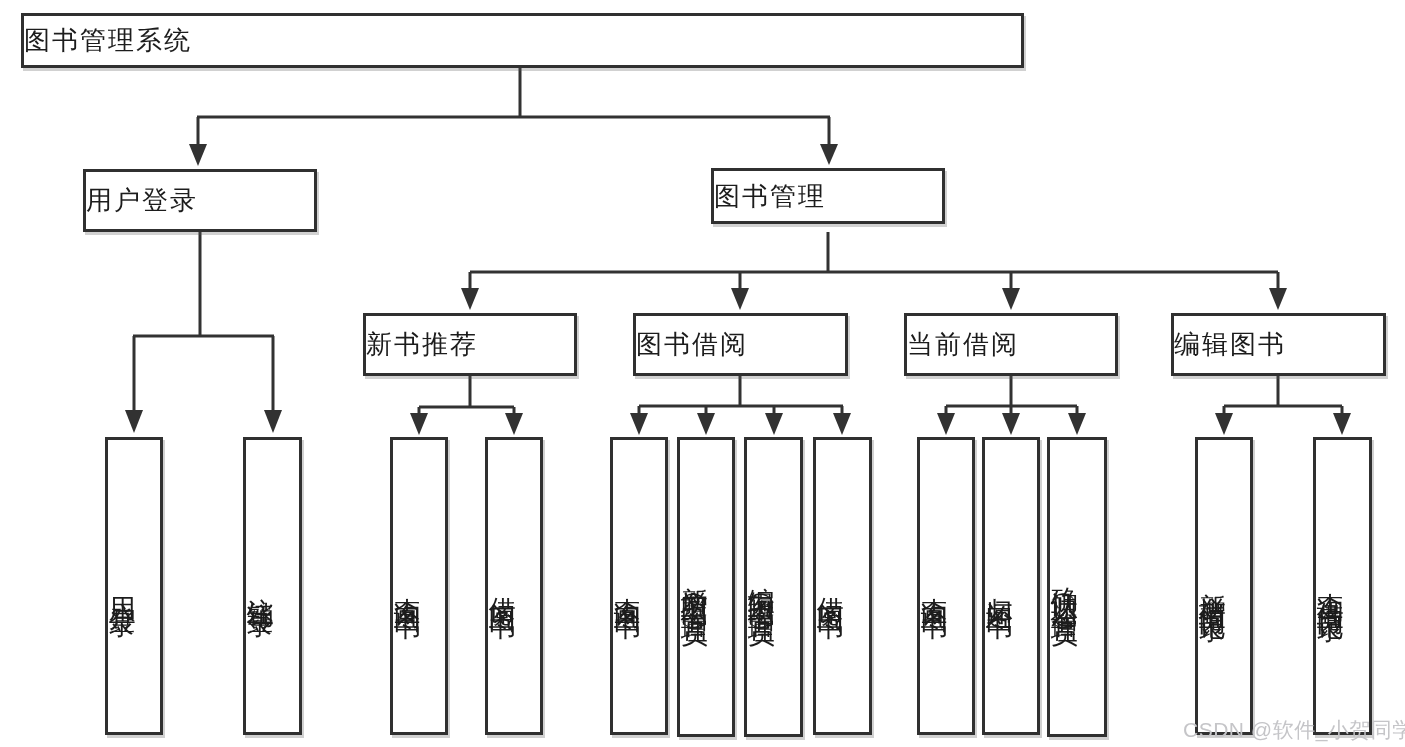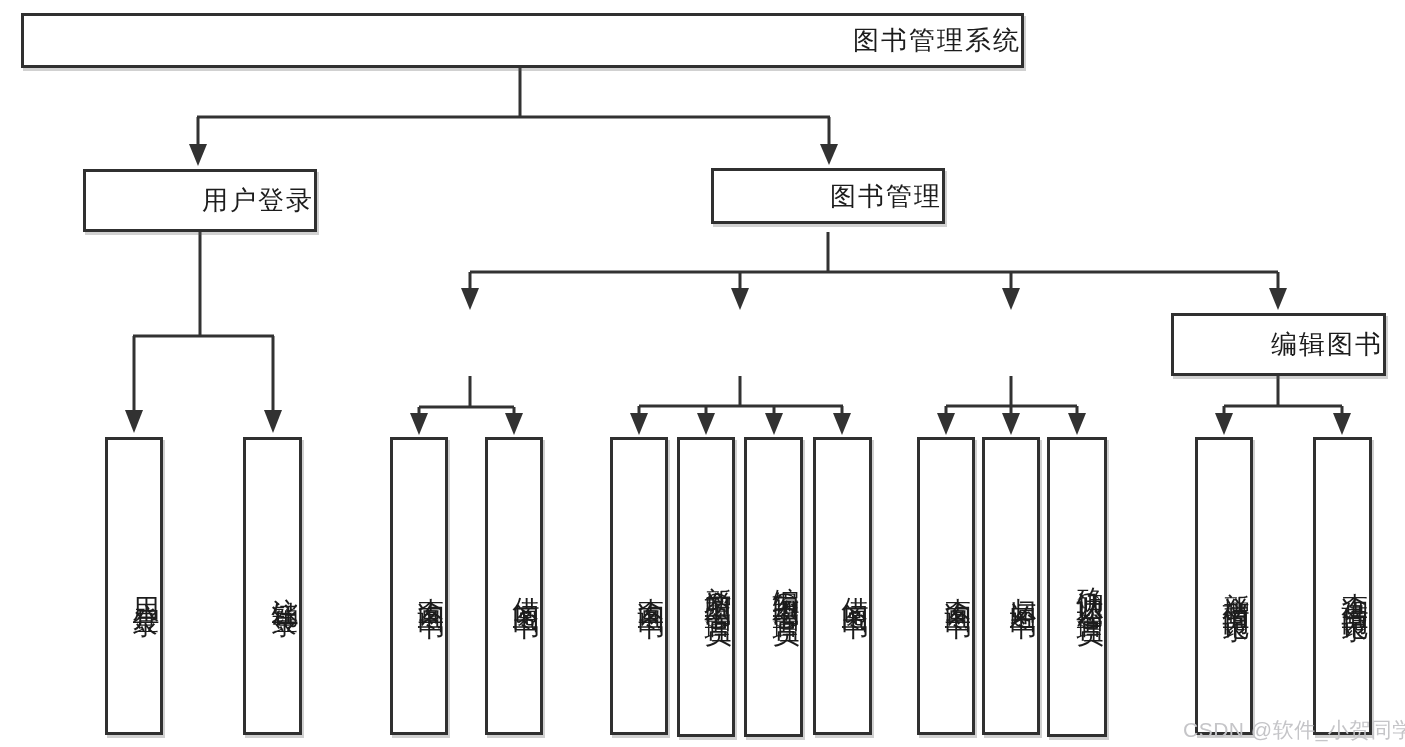--- a/index.html
+++ b/index.html
@@ -16,21 +16,21 @@
     left: 0; top: 0;
     width: 1405px; height: 747px;
   }
   .box {
     position: absolute;
     box-sizing: border-box;
     border: 3px solid #303030;
     background: #ffffff;
     display: flex;
     align-items: center;
-    justify-content: flex-end;
+    justify-content: flex-start;
     box-shadow: 2px 3px 0 rgba(90,90,90,0.28);
     color: #1c1c1c;
   }
   .hlbl {
     font-size: 26px;
     letter-spacing: 2px;
     white-space: nowrap;
     color: #1c1c1c;
   }
   .vlbl {
@@ -125,20 +125,29 @@
     <span class="hlbl">图书管理系统</span>
   </div>
 
   <div class="box" style="left:83px;top:169px;width:234px;height:63px">
     <span class="hlbl">用户登录</span>
   </div>
   <div class="box" style="left:711px;top:168px;width:234px;height:56px">
     <span class="hlbl">图书管理</span>
   </div>
 
+  <div class="box" style="left:363px;top:313px;width:214px;height:63px">
+    <span class="hlbl">新书推荐</span>
+  </div>
+  <div class="box" style="left:633px;top:313px;width:215px;height:63px">
+    <span class="hlbl">图书借阅</span>
+  </div>
+  <div class="box" style="left:904px;top:313px;width:214px;height:63px">
+    <span class="hlbl">当前借阅</span>
+  </div>
   <div class="box" style="left:1171px;top:313px;width:215px;height:63px">
     <span class="hlbl">编辑图书</span>
   </div>
 
   <div class="box" style="left:105px;top:437px;width:58px;height:298px">
     <span class="vlbl">用户登录</span>
   </div>
   <div class="box" style="left:243px;top:437px;width:59px;height:298px">
     <span class="vlbl">注销登录</span>
   </div>

